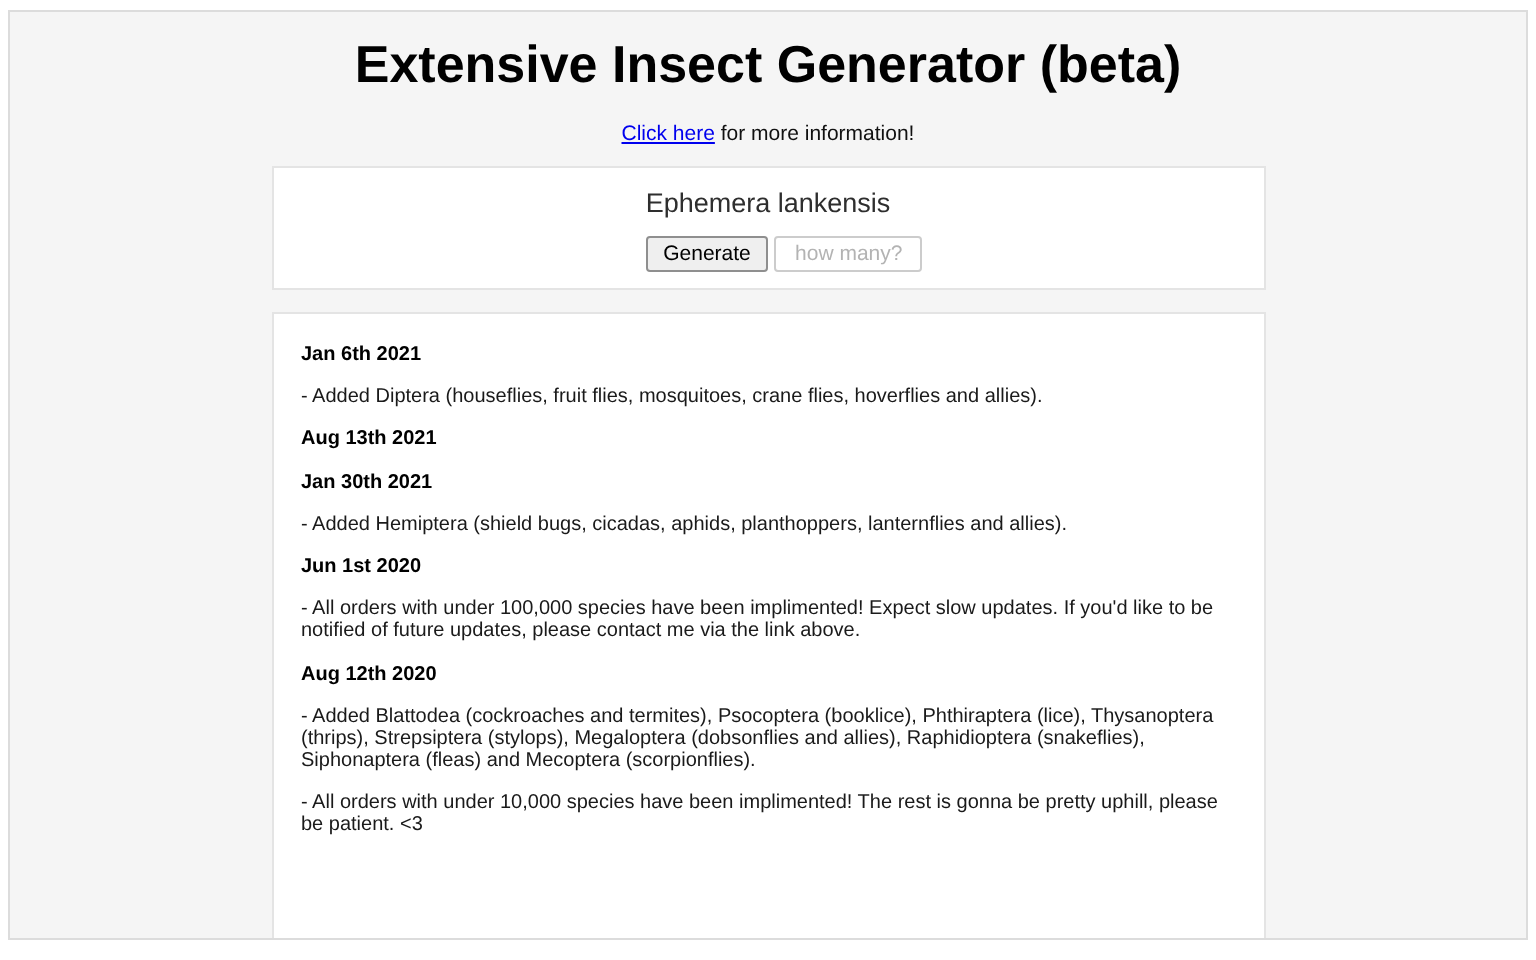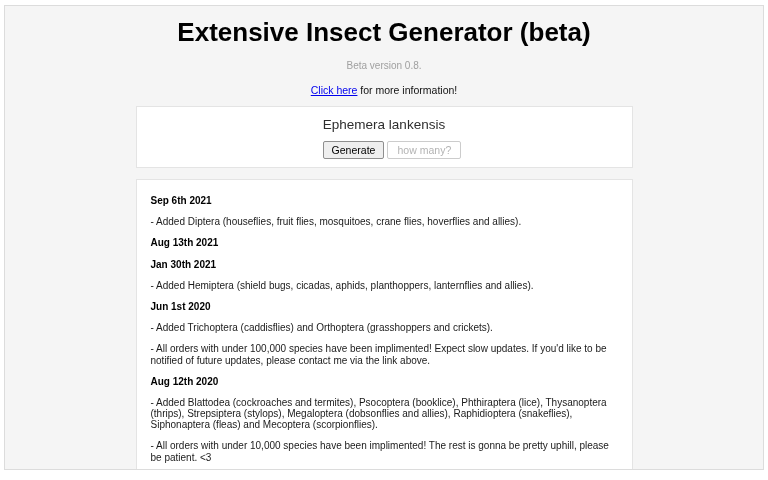--- a/index.html
+++ b/index.html
@@ -100,41 +100,39 @@
     color: #1a1a1a;
   }
 </style>
 </head>
 <body>
 
 <div class="container">
 
   <h1 class="page-title">Extensive Insect Generator (beta)</h1>
 
-  <p class="subtitle">Beta version 0.8.</p>
 
   <p class="info-line"><a href="#">Click here</a><span> for more information!</span></p>
 
   <div class="panel generator-panel">
     <div class="result">Ephemera lankensis</div>
     <div class="controls">
       <button type="button">Generate</button>
       <input type="text" placeholder="how many?" style="">
     </div>
   </div>
 
   <div class="panel changelog-panel">
     <div>
-        <p class="cl-date">Sep 6th 2021</p>
+        <p class="cl-date">Jan 6th 2021</p>
         <p class="cl-item">- Added Diptera (houseflies, fruit flies, mosquitoes, crane flies, hoverflies and allies).</p>
         <p class="cl-date">Aug 13th 2021</p>
         <p class="cl-date">Jan 30th 2021</p>
         <p class="cl-item">- Added Hemiptera (shield bugs, cicadas, aphids, planthoppers, lanternflies and allies).</p>
         <p class="cl-date">Jun 1st 2020</p>
-        <p class="cl-item">- Added Trichoptera (caddisflies) and Orthoptera (grasshoppers and crickets).</p>
         <p class="cl-item">- All orders with under 100,000 species have been implimented! Expect slow updates. If you'd like to be notified of future updates, please contact me via the link above.</p>
         <p class="cl-date">Aug 12th 2020</p>
         <p class="cl-item">- Added Blattodea (cockroaches and termites), Psocoptera (booklice), Phthiraptera (lice), Thysanoptera (thrips), Strepsiptera (stylops), Megaloptera (dobsonflies and allies), Raphidioptera (snakeflies), Siphonaptera (fleas) and Mecoptera (scorpionflies).</p>
         <p class="cl-item">- All orders with under 10,000 species have been implimented! The rest is gonna be pretty uphill, please be patient. &lt;3</p>
       </div>
   </div>
 
 </div>
 
 </body></html>

